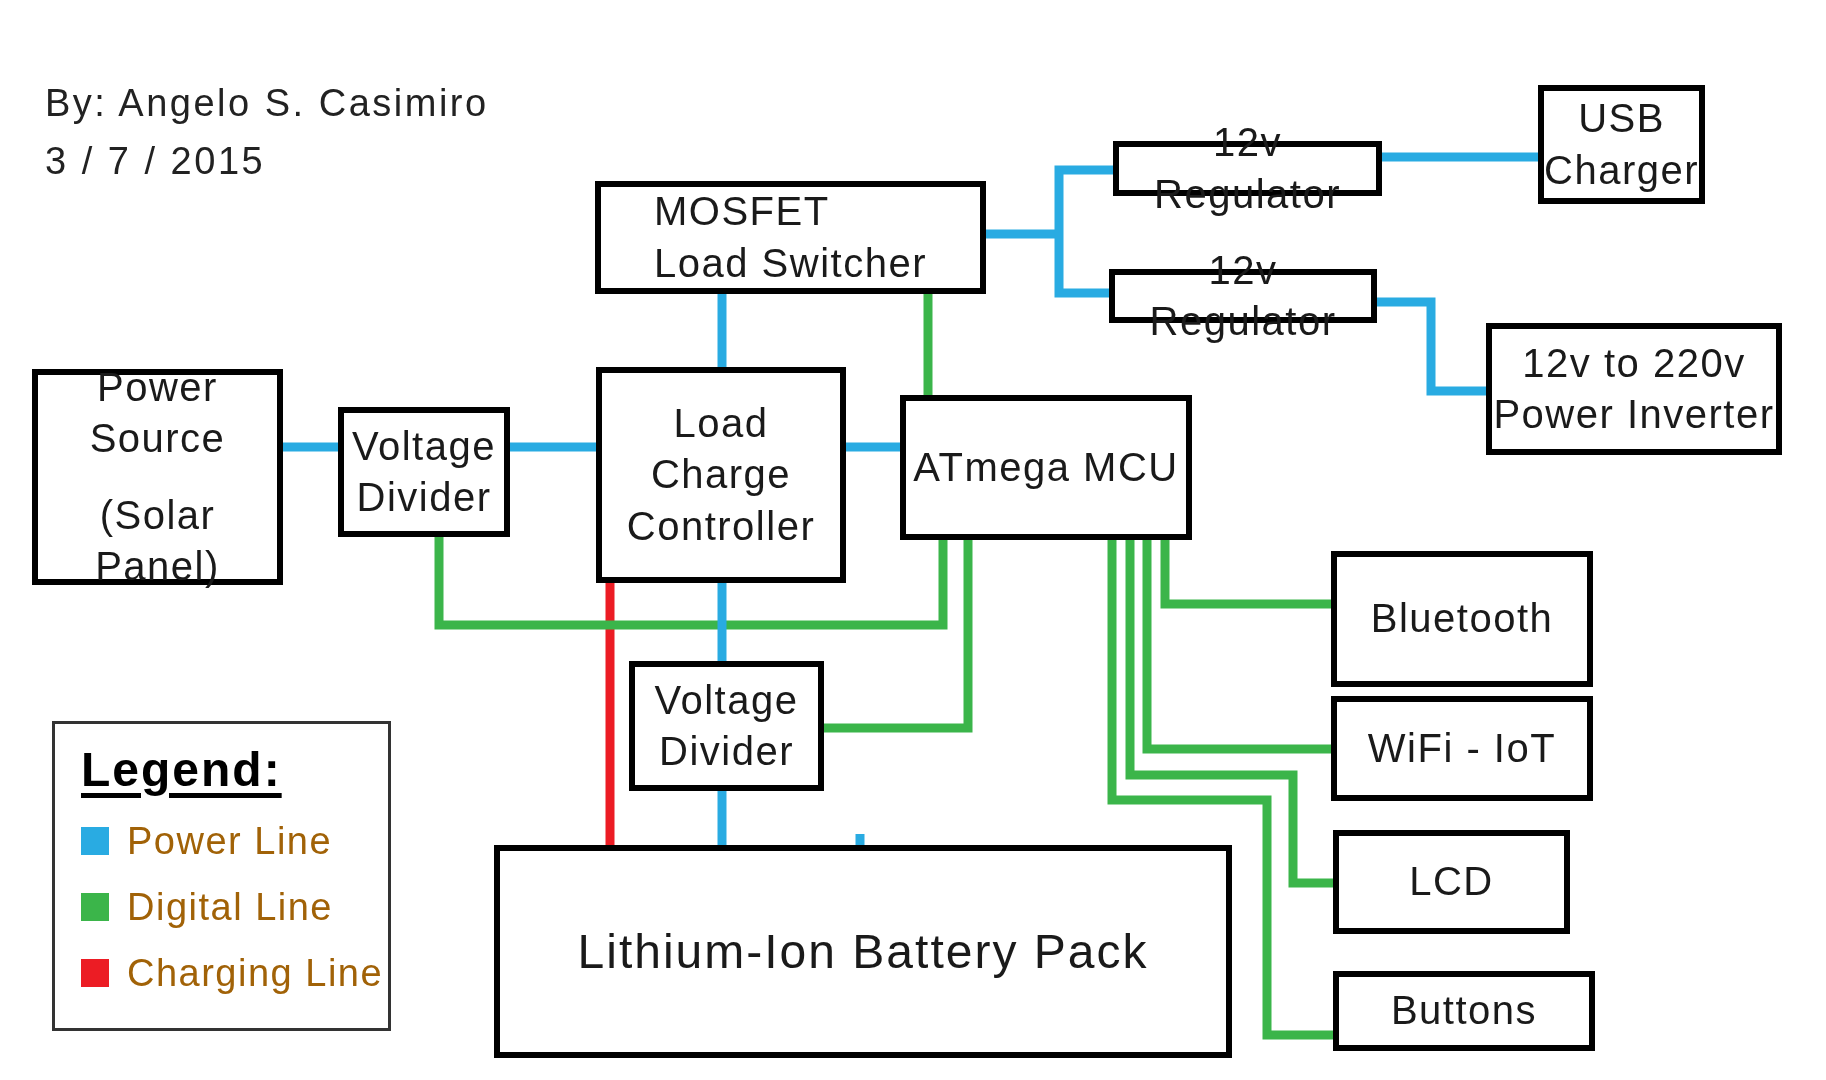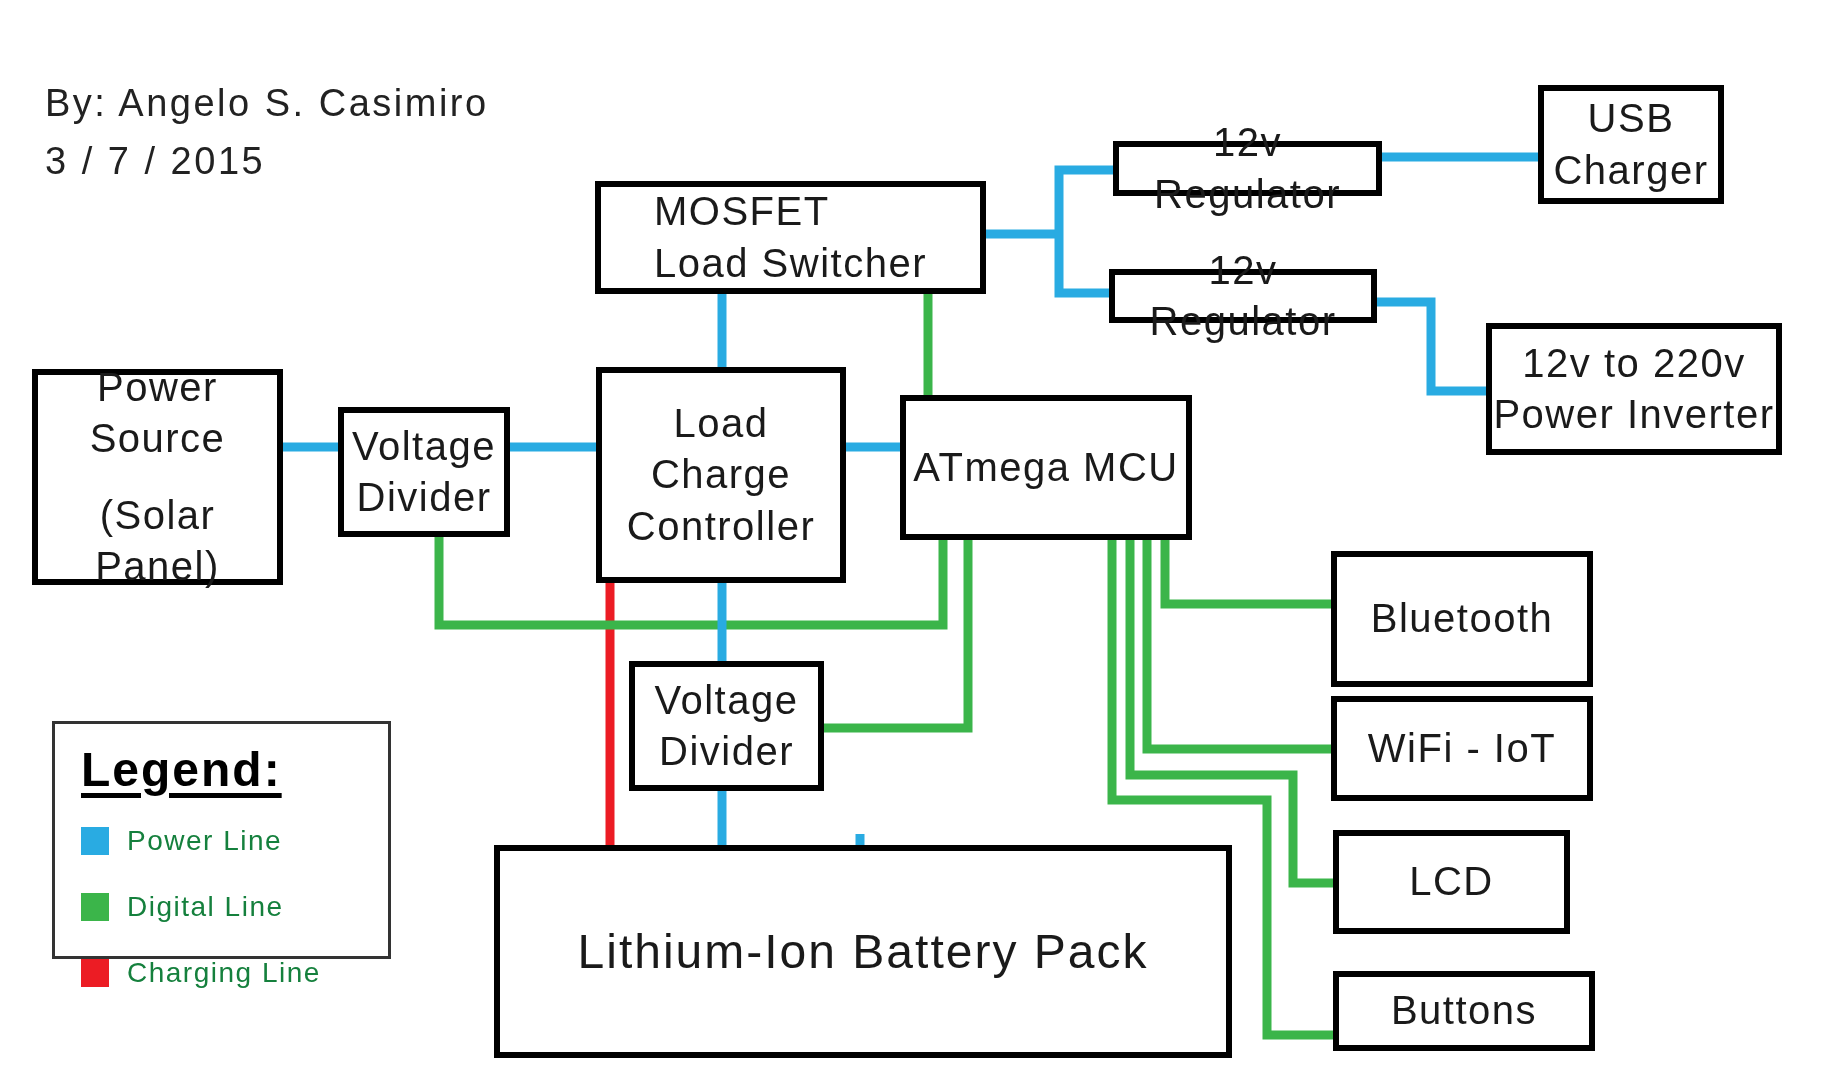--- a/index.html
+++ b/index.html
@@ -19,30 +19,30 @@
   .box .inner{display:block;}
   .box .ln{display:block;}
   .box.left-block .inner{text-align:left;}
   .gap-top{margin-top:26px;}
   .header-line{position:absolute;left:45px;font-size:38px;letter-spacing:2.5px;color:#222;}
   #byline{top:34px;}
   #dateline{top:92px;}
   #battery-box{font-size:48px;letter-spacing:2px;}
   #legend-box{
     position:absolute;box-sizing:border-box;border:3px solid #333;background:#fff;
-    left:52px;top:673px;width:339px;height:238px;padding:18px 0 0 26px;
+    left:52px;top:673px;width:339px;height:310px;padding:18px 0 0 26px;
   }
   #legend-title{
     font-size:48px;font-weight:700;letter-spacing:2px;color:#000;
     text-decoration:underline;text-decoration-thickness:5px;text-underline-offset:7px;
     margin:0 0 30px 0;
   }
   .legend-item{display:flex;align-items:center;margin-bottom:38px;height:28px;}
   .legend-swatch{width:28px;height:28px;flex:0 0 28px;margin-right:18px;}
-  .legend-label{font-size:28px;letter-spacing:1.5px;color:#15803d;white-space:nowrap;}
+  .legend-label{font-size:38px;letter-spacing:1.5px;color:#a16207;white-space:nowrap;}
 </style>
 </head>
 <body>
 
 <div id="stage">
 
   <svg id="wires" viewBox="0 0 1826 1080" xmlns="http://www.w3.org/2000/svg">
       <polyline points="610,535 610,797" fill="none" stroke="#EC1C24" stroke-width="9"></polyline>
       <polyline points="928,246 928,347" fill="none" stroke="#3BB54A" stroke-width="9"></polyline>
       <polyline points="439,489 439,577 943,577 943,492" fill="none" stroke="#3BB54A" stroke-width="9"></polyline>
@@ -107,21 +107,21 @@
       <span class="ln">12v Regulator</span>
     </span>
   </div>
 
   <div class="box" style="left:1109px;top:221px;width:268px;height:54px;">
     <span class="inner">
       <span class="ln">12v Regulator</span>
     </span>
   </div>
 
-  <div class="box" style="left:1538px;top:37px;width:186px;height:119px;">
+  <div class="box" style="left:1538px;top:37px;width:167px;height:119px;">
     <span class="inner">
       <span class="ln">USB</span>
       <span class="ln">Charger</span>
     </span>
   </div>
 
   <div class="box" style="left:1486px;top:275px;width:296px;height:132px;">
     <span class="inner">
       <span class="ln">12v to 220v</span>
       <span class="ln">Power Inverter</span>

